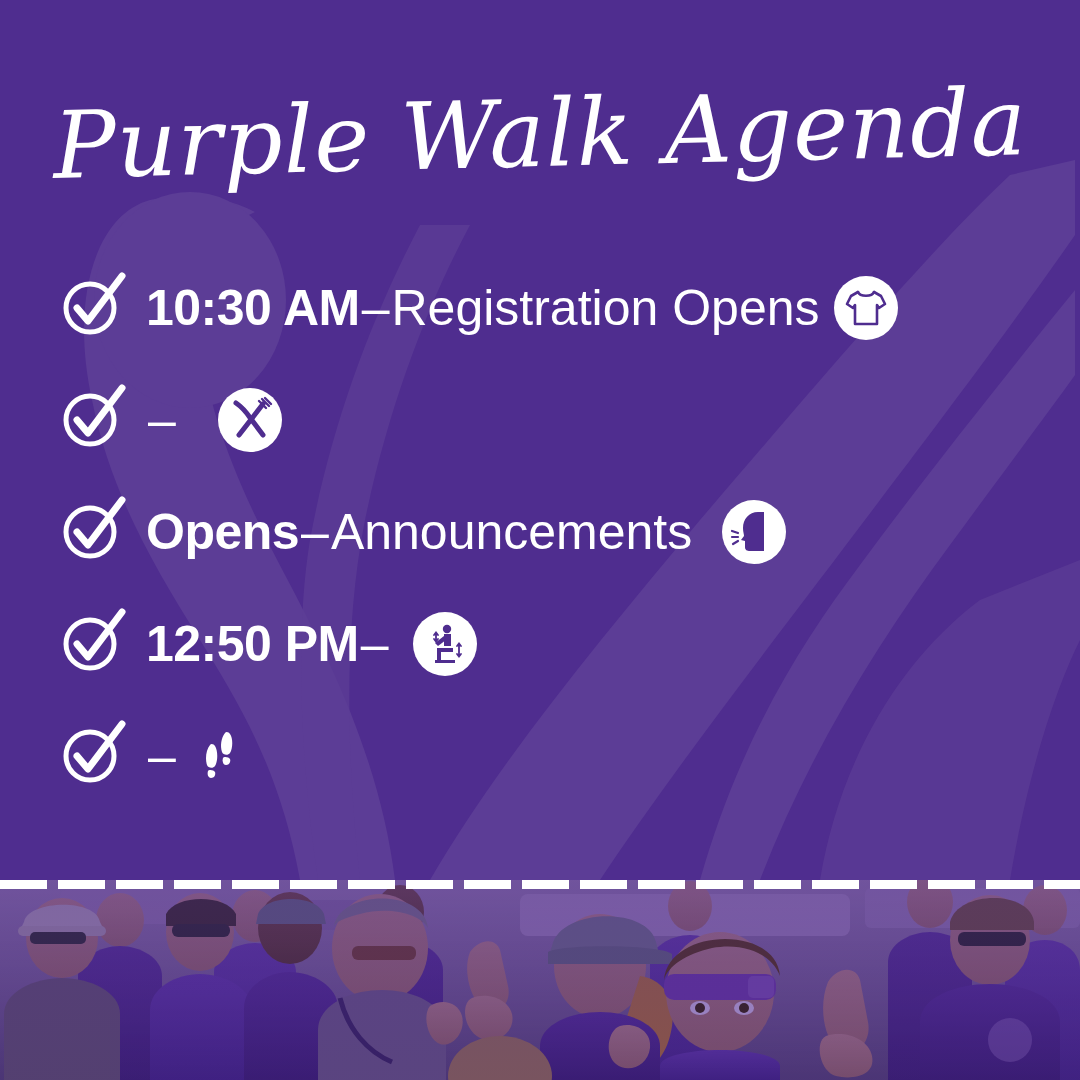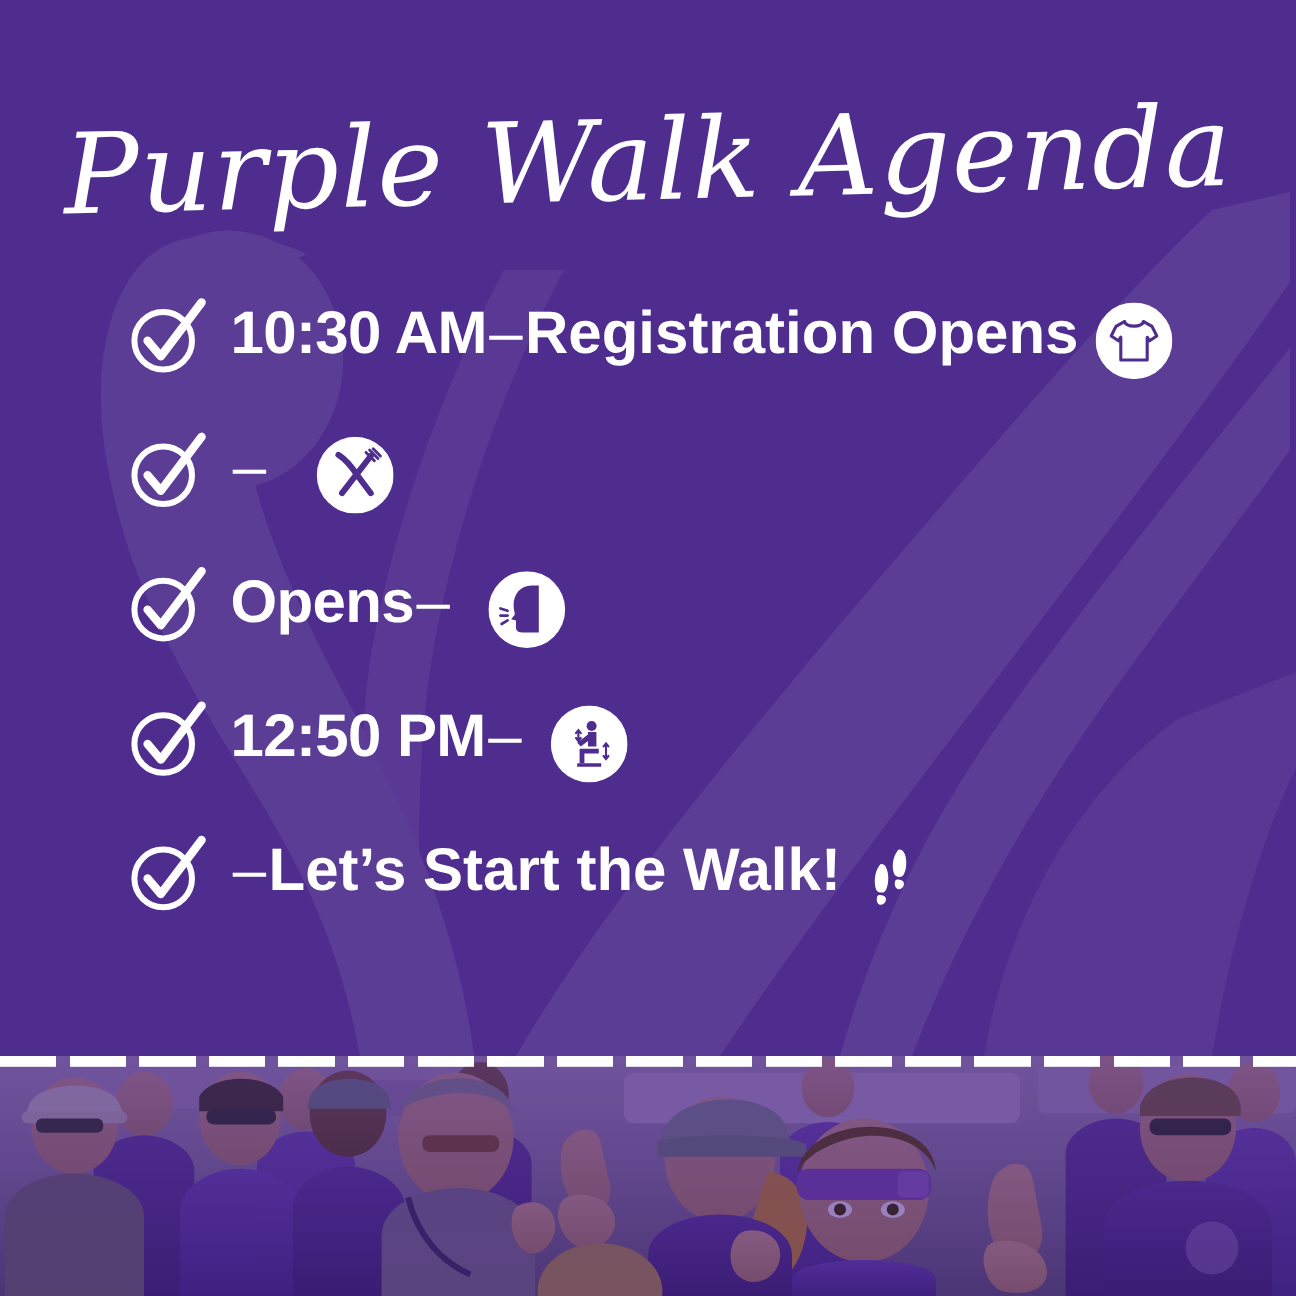--- a/index.html
+++ b/index.html
@@ -65,22 +65,22 @@
   .rows {
     position: absolute;
     left: 0;
     top: 252px;
     width: 1080px;
   }
   .row {
     position: relative;
     height: 112px;
     display: flex;
-    align-items: flex-start;
-    padding-left: 106px;
+    align-items: center;
+    padding-left: 60px;
     box-sizing: border-box;
   }
   .check-icon {
     flex: 0 0 auto;
     width: 64px;
     height: 64px;
     margin-right: 22px;
     position: relative;
     top: -2px;
   }
@@ -96,21 +96,21 @@
   }
   .row-time {
     font-weight: bold;
     letter-spacing: -0.5px;
   }
   .row-sep {
     font-weight: 400;
     padding: 0 2px;
   }
   .row-label {
-    font-weight: 700;
+    font-weight: 400;
   }
 
   .row-icon {
     flex: 0 0 auto;
     display: flex;
     align-items: center;
     justify-content: center;
   }
   .row-icon svg { display: block; }
 
@@ -255,20 +255,21 @@
       <div class="row">
         <span class="check-icon">
           <svg width="64" height="64" viewBox="0 0 64 64" xmlns="http://www.w3.org/2000/svg">
             <circle cx="30" cy="34" r="24" fill="none" stroke="#ffffff" stroke-width="5"></circle>
             <path d="M17 34 L28 47 L62 2" fill="none" stroke="#ffffff" stroke-width="7" stroke-linecap="round" stroke-linejoin="round"></path>
           </svg>
         </span>
         <span class="row-text">
           <span class="row-time">Opens</span>
           <span class="row-sep">–</span>
+          <span class="row-label">Announcements</span>
         </span>
         <span class="gap-c"></span>
         <span class="row-icon">
           <svg width="64" height="64" viewBox="0 0 64 64" xmlns="http://www.w3.org/2000/svg">
             <circle cx="32" cy="32" r="32" fill="#ffffff"></circle>
             <path d="M36 12 C27 12, 21 19, 21 28 C21 32, 22 34, 22 36 L19 40 L23 41 L23 47
                      C23 50, 25 51, 28 51 L42 51 L42 12 Z" fill="#4f2d8f"></path>
             <g stroke="#4f2d8f" stroke-width="2.2" stroke-linecap="round">
               <path d="M16 33 L10 31"></path>
               <path d="M16 37 L10 37"></path>
@@ -315,21 +316,20 @@
 
       <div class="row">
         <span class="check-icon">
           <svg width="64" height="64" viewBox="0 0 64 64" xmlns="http://www.w3.org/2000/svg">
             <circle cx="30" cy="34" r="24" fill="none" stroke="#ffffff" stroke-width="5"></circle>
             <path d="M17 34 L28 47 L62 2" fill="none" stroke="#ffffff" stroke-width="7" stroke-linecap="round" stroke-linejoin="round"></path>
           </svg>
         </span>
         <span class="row-text">
           <span class="row-sep">–</span>
-          <span class="row-label">Let’s Start the Walk!</span>
         </span>
         <span class="gap-e"></span>
         <span class="row-icon">
           <svg width="64" height="64" viewBox="0 0 64 64" xmlns="http://www.w3.org/2000/svg">
             <g fill="#ffffff">
 
               <path d="M33 9 C29 14, 28 22, 30 28 C31 31, 36 32, 38 29 C41 24, 41 14, 38 10
                        C37 8, 34 7, 33 9 Z"></path>
               <path d="M31 34 C30 37, 31 41, 34 41 C37 41, 39 38, 38 35 C37 33, 32 32, 31 34 Z"></path>
 

